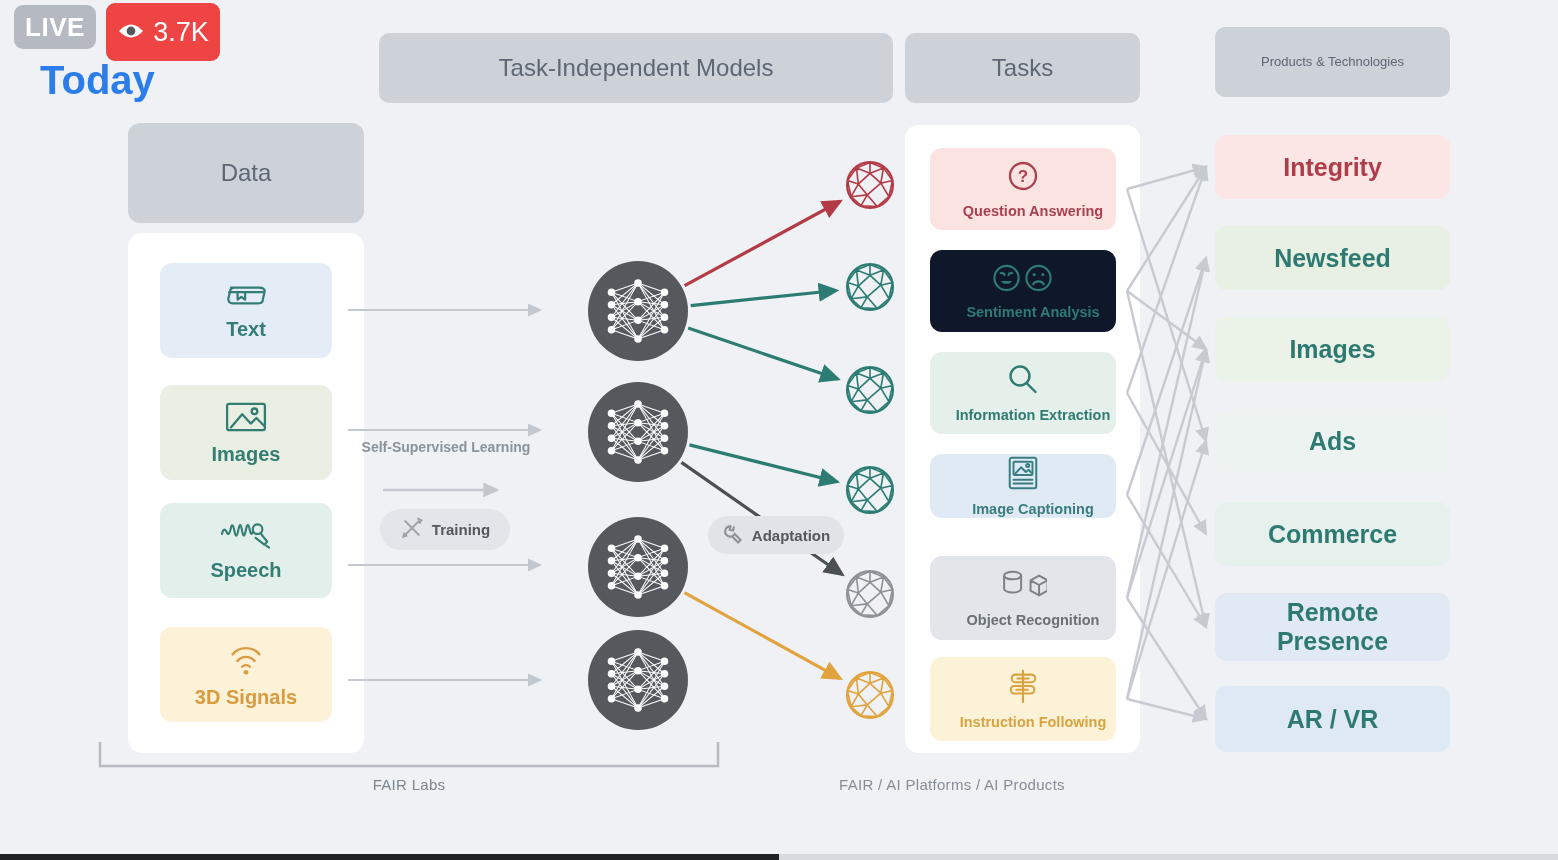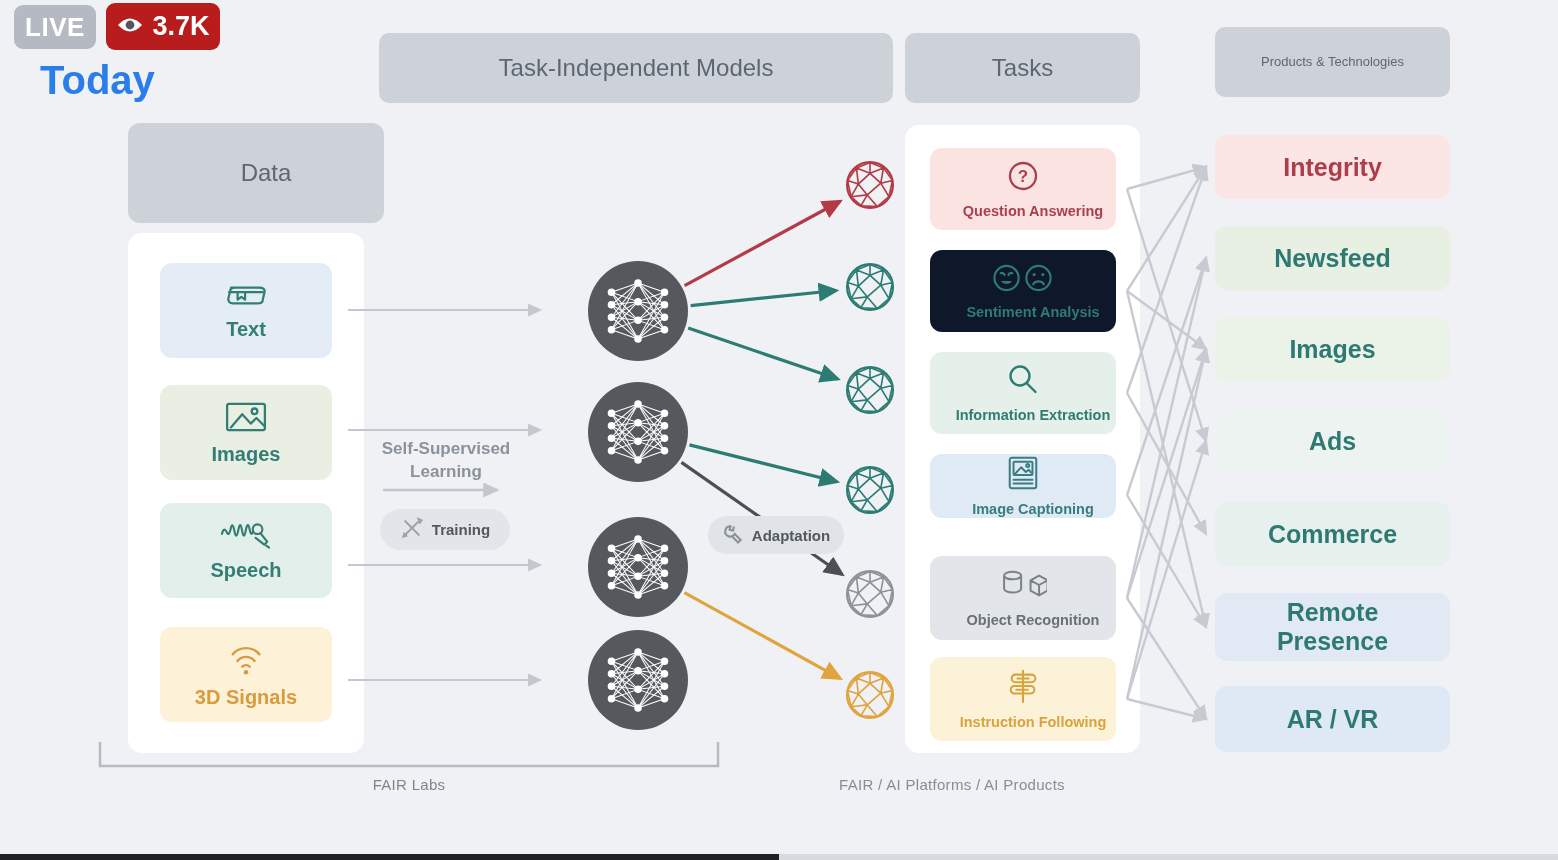--- a/index.html
+++ b/index.html
@@ -1,30 +1,30 @@
 <!DOCTYPE html>
 <html><head>
 <meta charset="utf-8">
 <style>
   html,body{margin:0;padding:0;background:#eff1f5;font-family:"Liberation Sans",sans-serif;}
   #canvas{position:relative;width:1558px;height:860px;background:#eff1f5;overflow:hidden;}
 
   
   .badge{position:absolute;display:flex;align-items:center;justify-content:center;border-radius:9px;color:#fff;font-weight:700;}
   #live-badge{left:14px;top:5px;width:82px;height:44px;background:#b5bac2;font-size:26px;letter-spacing:.5px;}
-  #viewer-badge{left:106px;top:3px;width:114px;height:47px;background:#b91c1c;font-size:27px;font-weight:700;gap:8px;}
+  #viewer-badge{left:106px;top:3px;width:114px;height:58px;background:#ef4444;font-size:27px;font-weight:400;gap:8px;}
   #slide-title{position:absolute;left:40px;top:58px;font-size:40px;font-weight:700;color:#2b7de9;}
 
   
   .col-header{position:absolute;display:flex;align-items:center;justify-content:center;text-align:center;
     background:#cdd2d9;border-radius:10px;color:#5d6773;font-size:23px;font-weight:500;line-height:1.2;z-index:2;}
   #hdr-models{left:379px;top:33px;width:514px;height:70px;font-size:24px;}
   #hdr-tasks{left:905px;top:33px;width:235px;height:70px;font-size:24px;}
   #hdr-products{left:1215px;top:27px;width:235px;height:70px;font-size:13px;padding:0 14px;box-sizing:border-box;}
-  #hdr-data{left:128px;top:123px;width:236px;height:100px;background:#cdd2d9;border-radius:12px;font-size:24px;padding-left:20px;}
+  #hdr-data{left:128px;top:123px;width:236px;height:100px;background:#cdd2d9;border-radius:12px;font-size:24px;}
 
   .panel{position:absolute;background:#fff;border-radius:14px;z-index:2;}
   #data-panel{left:128px;top:233px;width:236px;height:520px;}
   #tasks-panel{left:905px;top:125px;width:235px;height:628px;}
 
   .data-item{position:absolute;left:160px;width:172px;height:95px;border-radius:12px;z-index:3;
     display:flex;flex-direction:column;align-items:center;justify-content:center;gap:5px;}
   .data-item .lbl{font-size:20px;font-weight:600;}
 
   .task-item{position:absolute;left:930px;width:186px;border-radius:12px;z-index:3;
@@ -40,21 +40,21 @@
 
   .sphere{position:absolute;left:843px;width:54px;height:54px;z-index:2;}
   .sphere svg{width:54px;height:54px;}
 
   .pill{position:absolute;display:flex;align-items:center;justify-content:center;gap:8px;border-radius:21px;
     background:#e2e5e9;color:#53585f;font-weight:600;z-index:3;}
   #training-pill{left:380px;top:509px;width:130px;height:41px;font-size:15px;}
   #adaptation-pill{left:708px;top:516px;width:136px;height:38px;font-size:15px;background:#e0e3e8;}
 
   #ssl-label{position:absolute;left:360px;top:438px;width:172px;text-align:center;color:#8a929c;
-    font-size:17px;font-weight:600;line-height:1.35;z-index:3;}
+    font-size:14px;font-weight:600;line-height:1.35;z-index:3;}
 
   .footnote{position:absolute;color:#868d96;font-size:15px;z-index:3;text-align:center;letter-spacing:.3px;}
   #footnote-left{left:100px;top:776px;width:618px;}
   #footnote-right{left:790px;top:776px;width:324px;}
 
   #arrows-under{position:absolute;inset:0;z-index:1;pointer-events:none;}
   #arrows-over{position:absolute;inset:0;z-index:4;pointer-events:none;}
 
   #progress-track{position:absolute;left:0;bottom:0;width:1558px;height:6px;background:#d7dade;z-index:5;}
   #progress-watched{position:absolute;left:0;bottom:0;width:779px;height:6px;background:#202124;}

